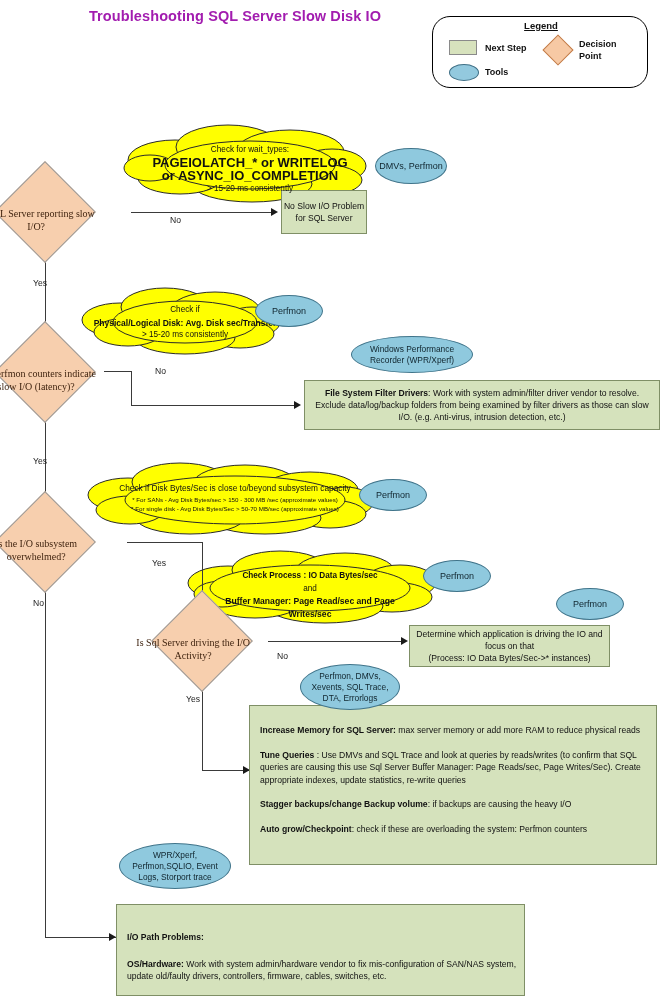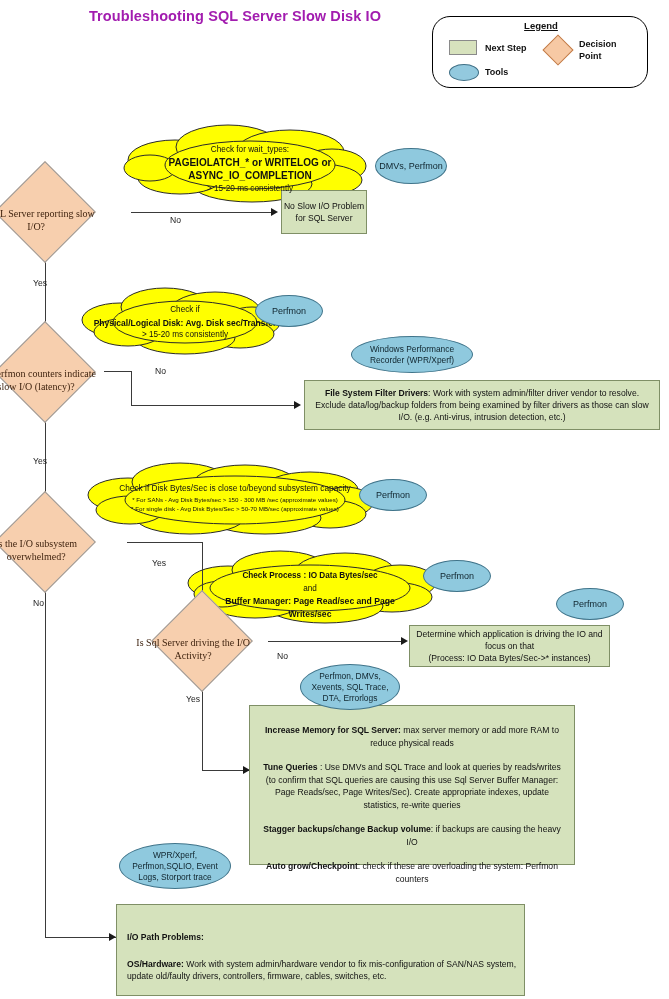--- a/index.html
+++ b/index.html
@@ -204,21 +204,21 @@
   <div class="abs diamond" style="left:9px;top:506px;width:72px;height:72px;z-index:5;">
     <div class="dtext" style="width:120px;margin-left:-60px;">Is the I/O subsystem overwhelmed?</div>
   </div>
 
   <div class="abs diamond" style="left:166px;top:605px;width:72px;height:72px;z-index:5;">
     <div class="dtext" style="width:120px;margin-left:-60px;">Is Sql Server driving the I/O Activity?</div>
   </div>
 
   <div class="abs cloudtext" style="left:150px;top:143px;width:200px;font-size:8.2px;line-height:13px;">
     <div>Check for wait_types:</div>
-    <div style="font-weight:bold;font-size:10px;">PAGEIOLATCH_* or WRITELOG or ASYNC_IO_COMPLETION</div>
+    <div style="font-weight:bold;font-size:13px;">PAGEIOLATCH_* or WRITELOG or ASYNC_IO_COMPLETION</div>
     <div>&gt; 15-20 ms consistently</div>
   </div>
 
   <div class="abs cloudtext" style="left:72px;top:304px;width:226px;font-size:8.2px;line-height:12.5px;">
     <div>Check if</div>
     <div style="font-weight:bold;font-size:8.5px;">Physical/Logical Disk: Avg. Disk sec/Transfer</div>
     <div>&gt; 15-20 ms consistently</div>
   </div>
 
   <div class="abs cloudtext" style="left:85px;top:483px;width:300px;font-size:8.3px;line-height:11.5px;">
@@ -274,21 +274,21 @@
       <b>File System Filter Drivers</b><span>: Work with system admin/filter driver vendor to resolve. Exclude data/log/backup folders from being examined by filter drivers as those can slow I/O. (e.g. Anti-virus, intrusion detection, etc.)</span>
     </span>
   </div>
 
   <div class="abs greenbox" style="left:409px;top:625px;width:201px;height:42px;display:flex;flex-direction:column;align-items:center;justify-content:center;text-align:center;z-index:5;">
     <span>Determine which application is driving the IO and</span>
     <span>focus on that</span>
     <span>(Process: IO Data Bytes/Sec-&gt;* instances)</span>
   </div>
 
-  <div class="abs greenbox" style="left:249px;top:705px;width:326px;height:160px;padding:18px 10px 8px 10px;z-index:5;line-height:12.5px;text-align:center;">
+  <div class="abs greenbox" style="left:249px;top:705px;width:408px;height:160px;padding:18px 10px 8px 10px;z-index:5;line-height:12.5px;">
     <div style="margin-bottom:12px;">
       <b>Increase Memory for SQL Server:</b><span> max server memory or add more RAM to reduce physical reads</span>
     </div>
     <div style="margin-bottom:12px;">
       <b>Tune Queries</b><span> : Use DMVs and SQL Trace and look at queries by reads/writes (to   confirm that SQL queries are causing this use Sql Server Buffer Manager: Page Reads/sec, Page Writes/Sec). Create appropriate indexes, update statistics, re-write queries</span>
     </div>
     <div style="margin-bottom:12px;">
       <b>Stagger backups/change Backup volume</b><span>: if backups are causing the heavy I/O</span>
     </div>
     <div>

